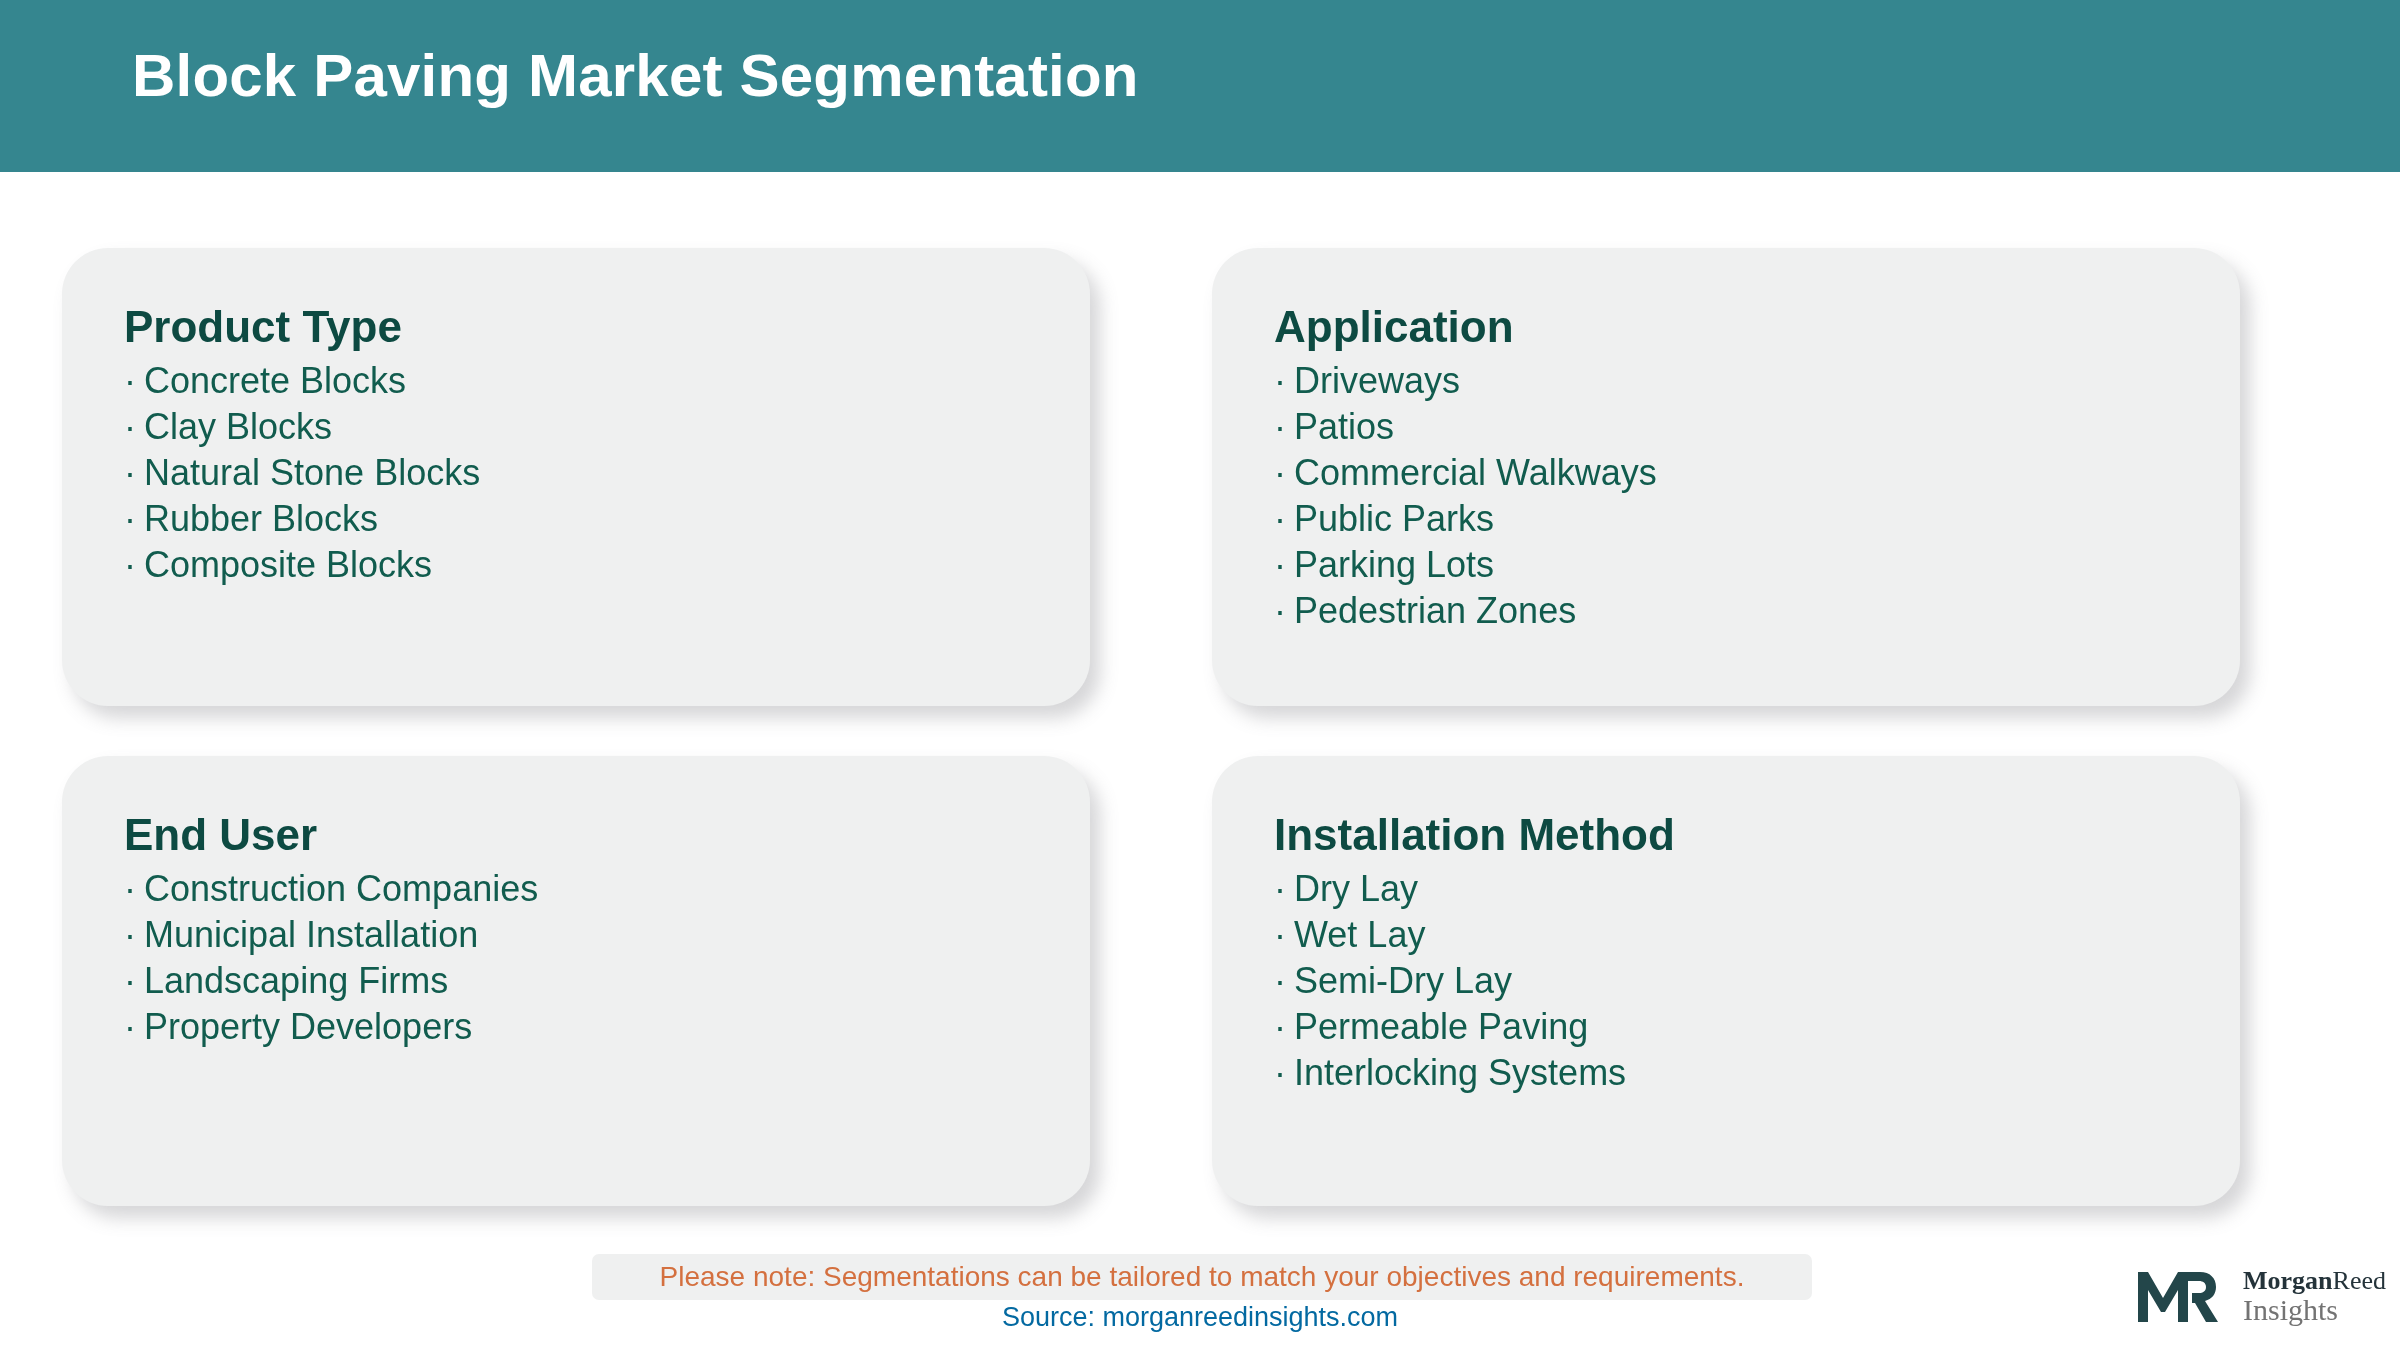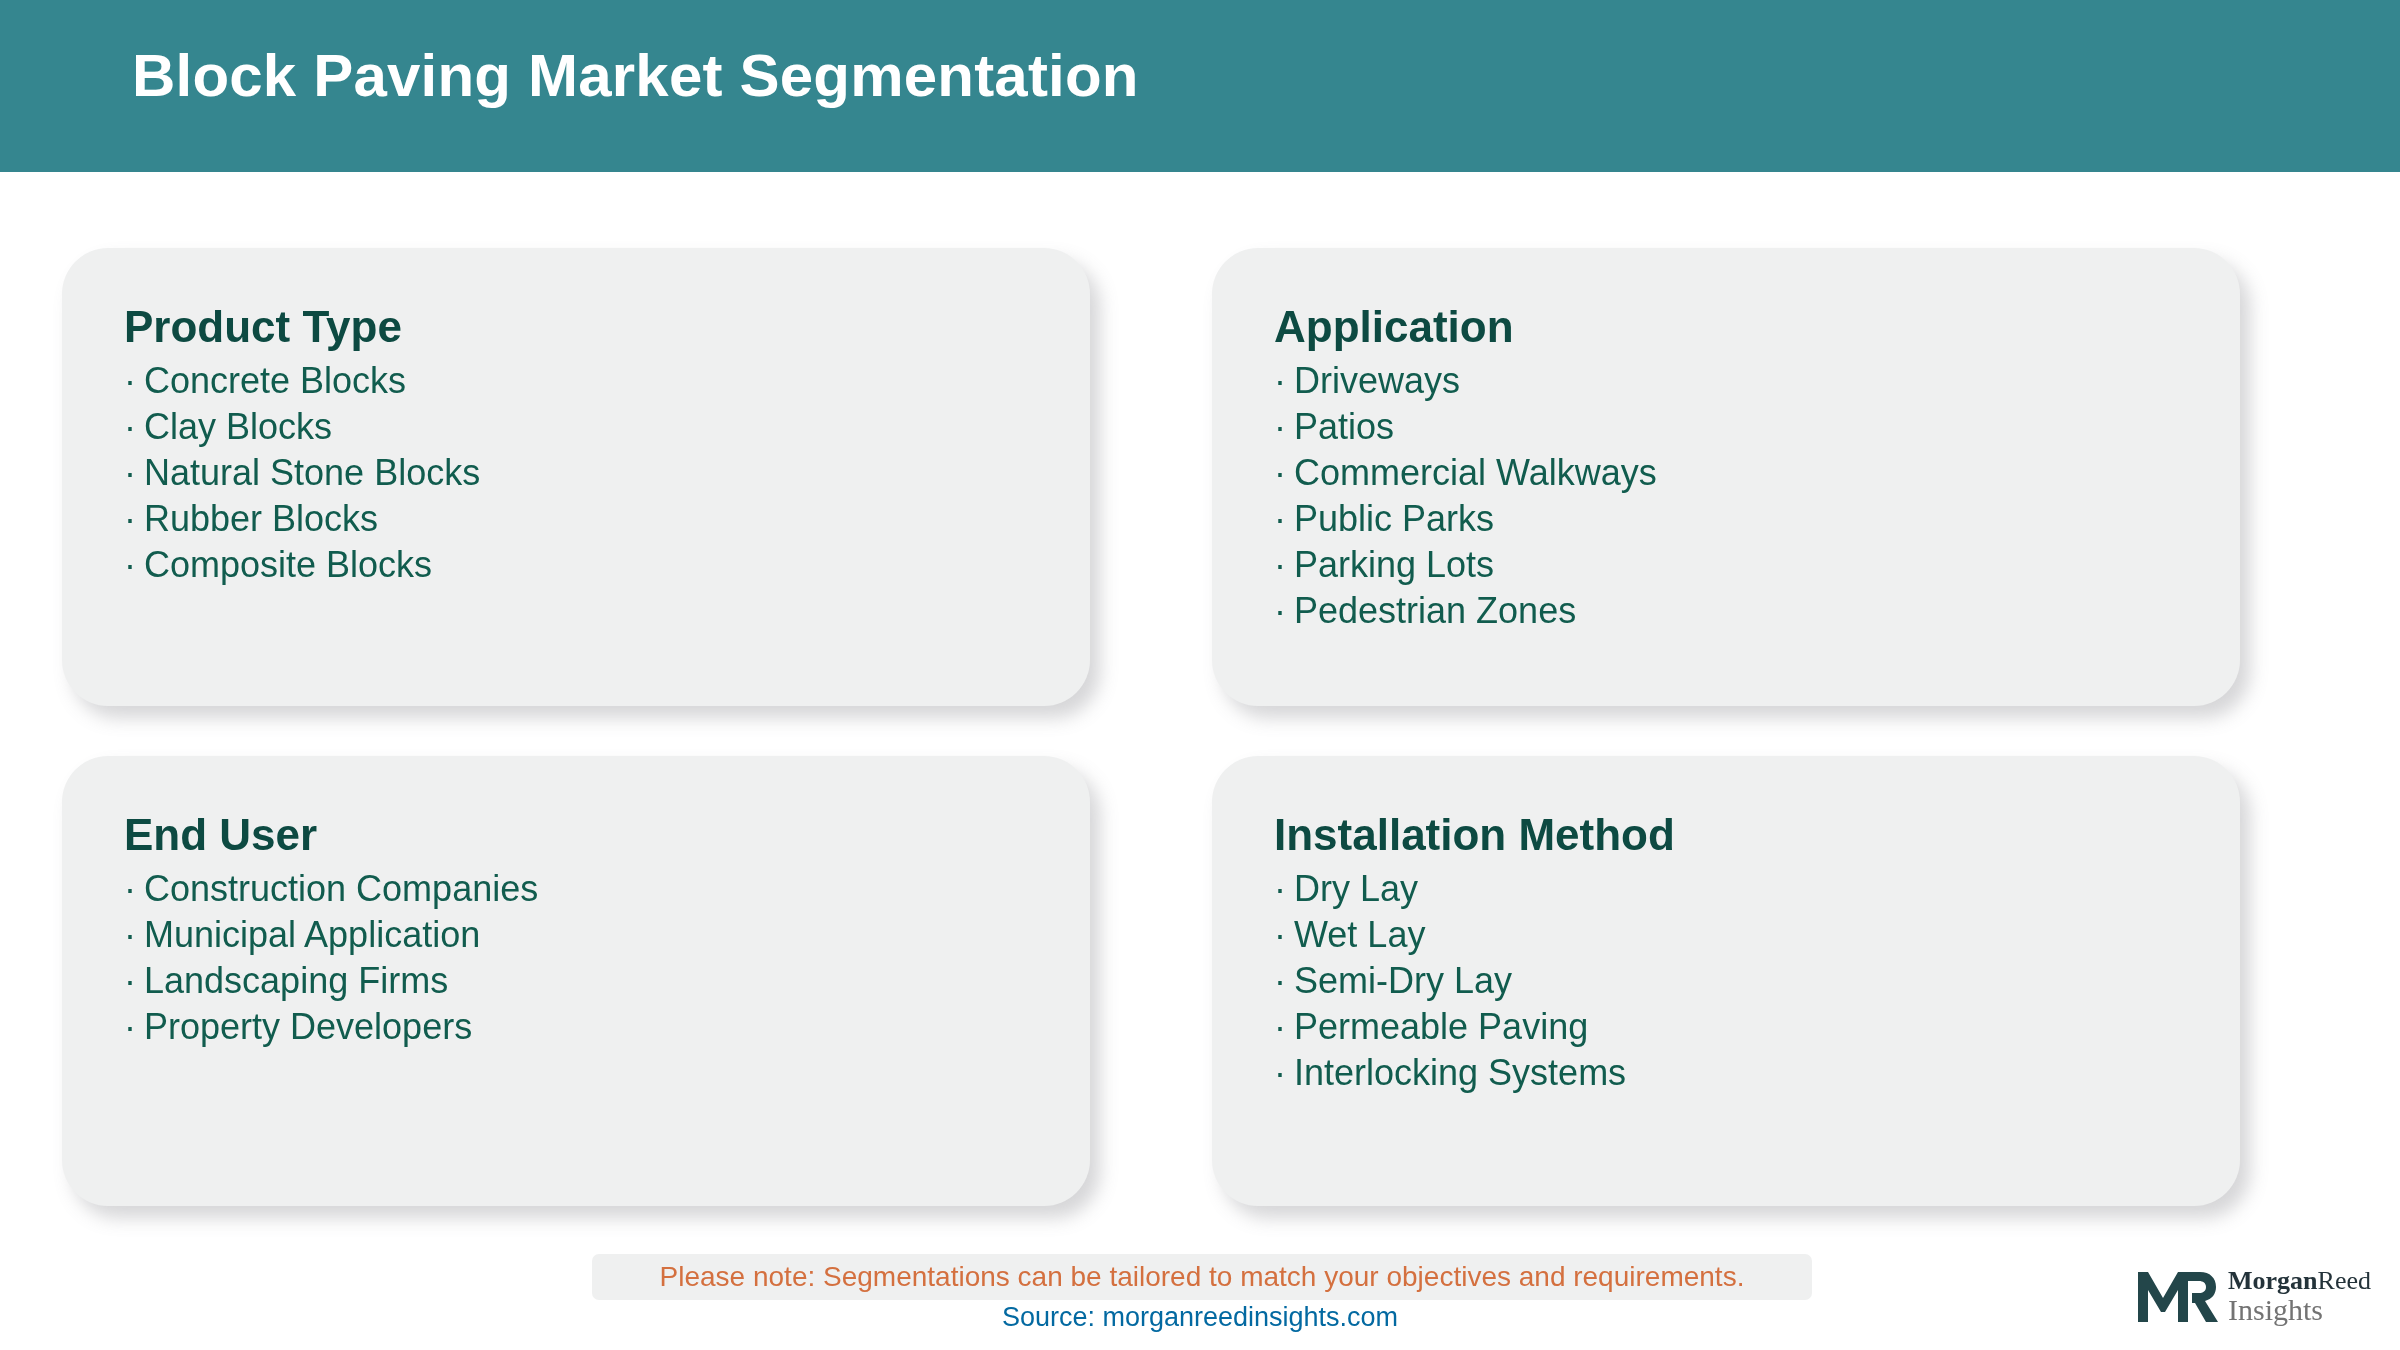--- a/index.html
+++ b/index.html
@@ -141,21 +141,21 @@
     align-items: center;
   }
 
   .logo-mark {
     width: 84px;
     height: 56px;
     flex: 0 0 84px;
   }
 
   .logo-text {
-    margin-left: 8px;
+    margin-left: 23px;
     line-height: 1;
   }
 
   .logo-top {
     font-family: "Liberation Serif", serif;
     font-size: 26px;
     line-height: 28px;
     color: #24333a;
     white-space: nowrap;
   }
@@ -237,21 +237,21 @@
 
     <div class="card col-left row-bottom">
       <div class="card-title">End User</div>
       <ul class="card-list">
         <li>
             <span class="bullet">·</span>
             <span>Construction Companies</span>
           </li>
         <li>
             <span class="bullet">·</span>
-            <span>Municipal Application</span>
+            <span>Municipal Installation</span>
           </li>
         <li>
             <span class="bullet">·</span>
             <span>Landscaping Firms</span>
           </li>
         <li>
             <span class="bullet">·</span>
             <span>Property Developers</span>
           </li>
       </ul>

